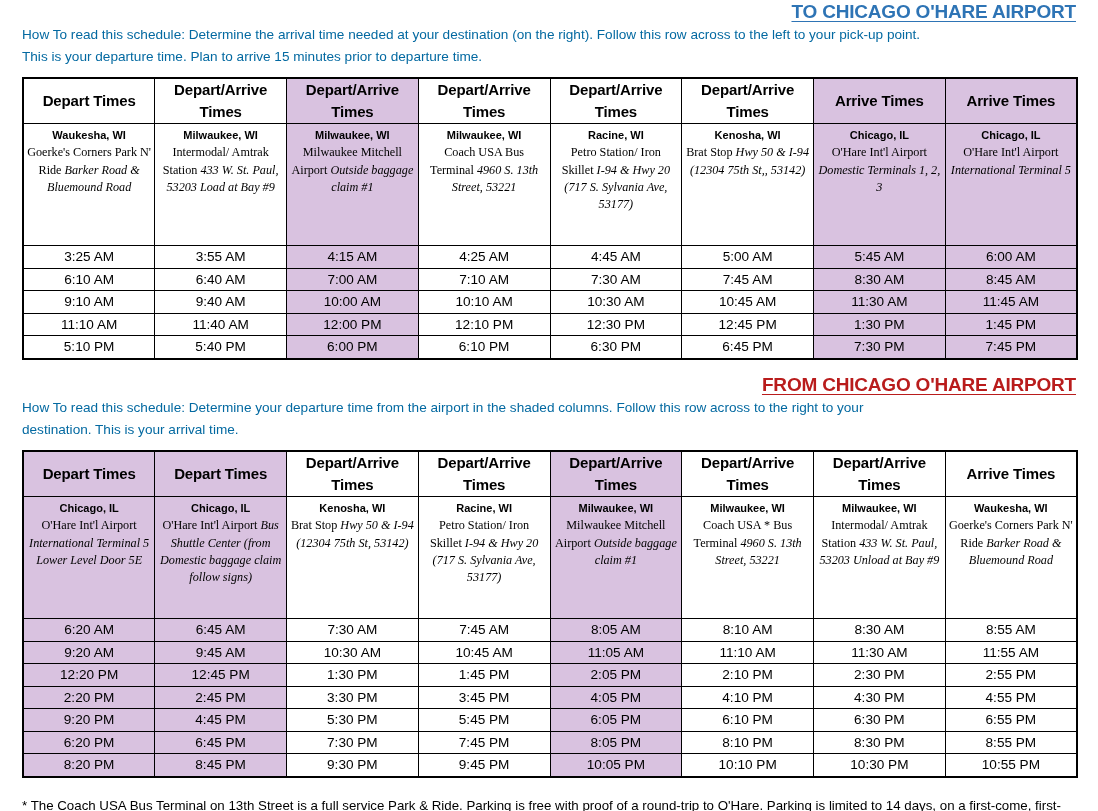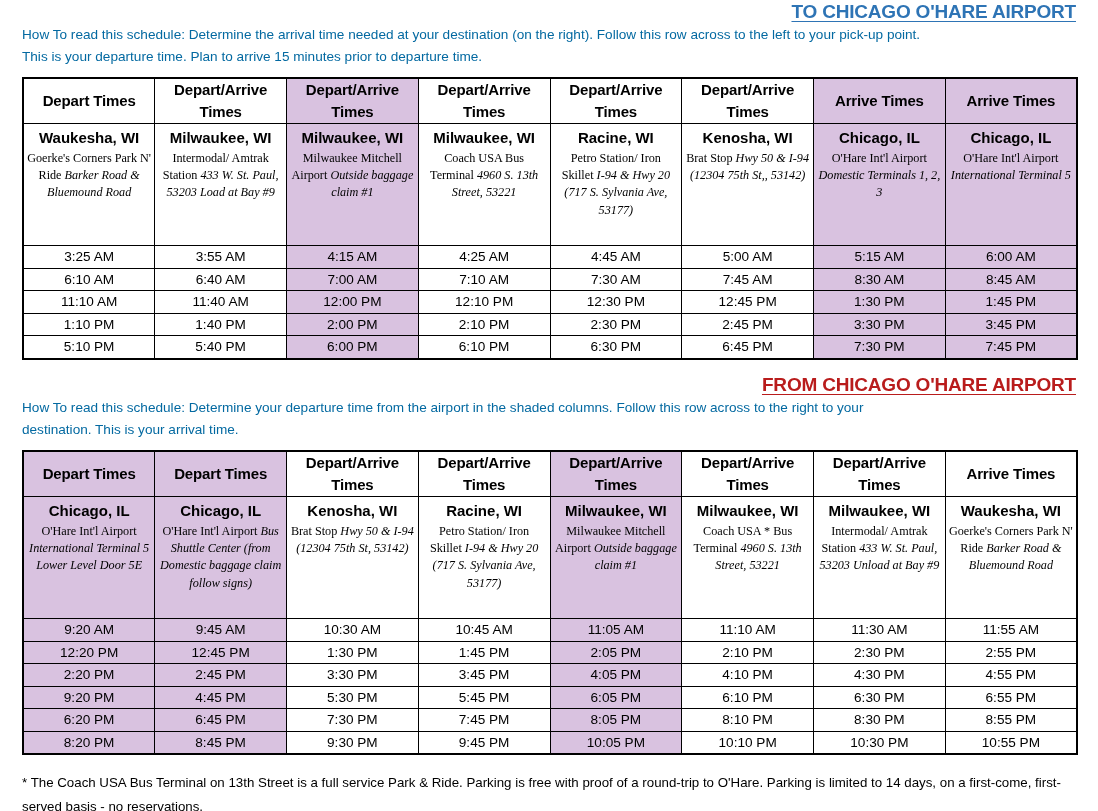--- a/index.html
+++ b/index.html
@@ -73,21 +73,21 @@
     letter-spacing: -0.15px;
   }
 
   
   tr.stn td {
     height: 112px;
     padding: 4px 3px 5px 3px;
     vertical-align: top;
   }
   .stn-city {
-    font-size: 15px;
+    font-size: 11px;
     font-weight: bold;
     display: block;
     line-height: 1.32;
     margin-bottom: 2px;
   }
   .stn-desc {
     font-size: 12.2px;
     line-height: 1.42;
     display: block;
     font-family: Liberation Serif, serif;
@@ -185,54 +185,54 @@
           </tr>
       </thead>
       <tbody id="to-body">
           <tr class="time">
             <td>3:25 AM</td>
             <td>3:55 AM</td>
             <td class="shaded">4:15 AM</td>
             <td>4:25 AM</td>
             <td>4:45 AM</td>
             <td>5:00 AM</td>
-            <td class="shaded">5:15 AM</td>
+            <td class="shaded">5:45 AM</td>
             <td class="shaded">6:00 AM</td>
           </tr>
           <tr class="time">
             <td>6:10 AM</td>
             <td>6:40 AM</td>
             <td class="shaded">7:00 AM</td>
             <td>7:10 AM</td>
             <td>7:30 AM</td>
             <td>7:45 AM</td>
             <td class="shaded">8:30 AM</td>
             <td class="shaded">8:45 AM</td>
           </tr>
           <tr class="time">
+            <td>9:10 AM</td>
+            <td>9:40 AM</td>
+            <td class="shaded">10:00 AM</td>
+            <td>10:10 AM</td>
+            <td>10:30 AM</td>
+            <td>10:45 AM</td>
+            <td class="shaded">11:30 AM</td>
+            <td class="shaded">11:45 AM</td>
+          </tr>
+          <tr class="time">
             <td>11:10 AM</td>
             <td>11:40 AM</td>
             <td class="shaded">12:00 PM</td>
             <td>12:10 PM</td>
             <td>12:30 PM</td>
             <td>12:45 PM</td>
             <td class="shaded">1:30 PM</td>
             <td class="shaded">1:45 PM</td>
           </tr>
           <tr class="time">
-            <td>1:10 PM</td>
-            <td>1:40 PM</td>
-            <td class="shaded">2:00 PM</td>
-            <td>2:10 PM</td>
-            <td>2:30 PM</td>
-            <td>2:45 PM</td>
-            <td class="shaded">3:30 PM</td>
-            <td class="shaded">3:45 PM</td>
-          </tr>
-          <tr class="time">
             <td>5:10 PM</td>
             <td>5:40 PM</td>
             <td class="shaded">6:00 PM</td>
             <td>6:10 PM</td>
             <td>6:30 PM</td>
             <td>6:45 PM</td>
             <td class="shaded">7:30 PM</td>
             <td class="shaded">7:45 PM</td>
           </tr>
         </tbody>
@@ -301,20 +301,30 @@
               <span class="stn-desc">Intermodal/ Amtrak Station <em>433 W. St. Paul, 53203 Unload at Bay #9</em></span>
             </td>
             <td class="">
               <span class="stn-city">Waukesha, WI</span>
               <span class="stn-desc">Goerke's Corners Park N' Ride <em>Barker Road &amp; Bluemound Road</em></span>
             </td>
           </tr>
       </thead>
       <tbody id="from-body">
           <tr class="time">
+            <td class="shaded">6:20 AM</td>
+            <td class="shaded">6:45 AM</td>
+            <td>7:30 AM</td>
+            <td>7:45 AM</td>
+            <td class="shaded">8:05 AM</td>
+            <td>8:10 AM</td>
+            <td>8:30 AM</td>
+            <td>8:55 AM</td>
+          </tr>
+          <tr class="time">
             <td class="shaded">9:20 AM</td>
             <td class="shaded">9:45 AM</td>
             <td>10:30 AM</td>
             <td>10:45 AM</td>
             <td class="shaded">11:05 AM</td>
             <td>11:10 AM</td>
             <td>11:30 AM</td>
             <td>11:55 AM</td>
           </tr>
           <tr class="time">

